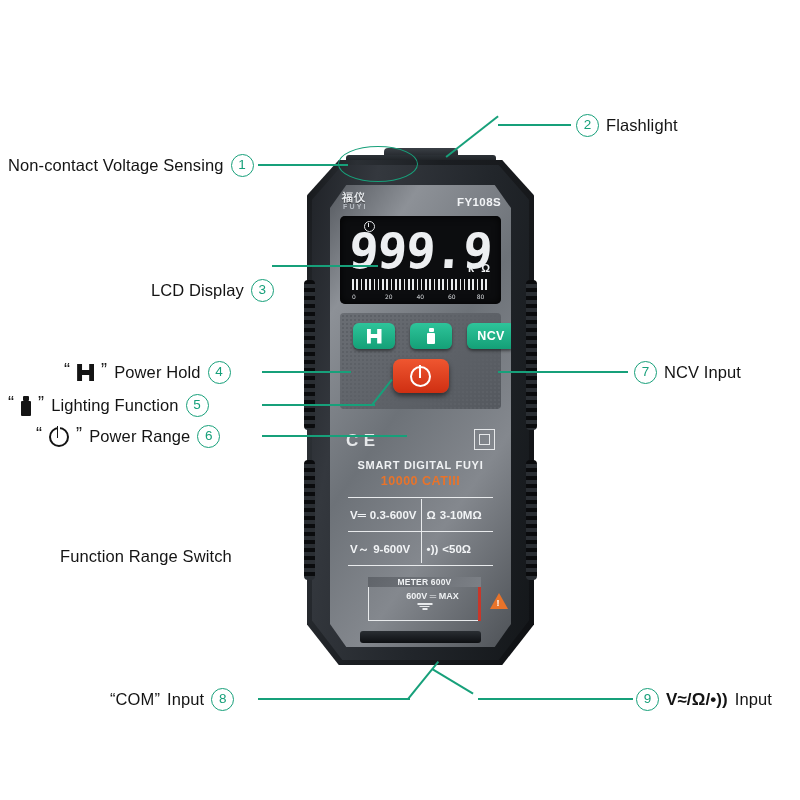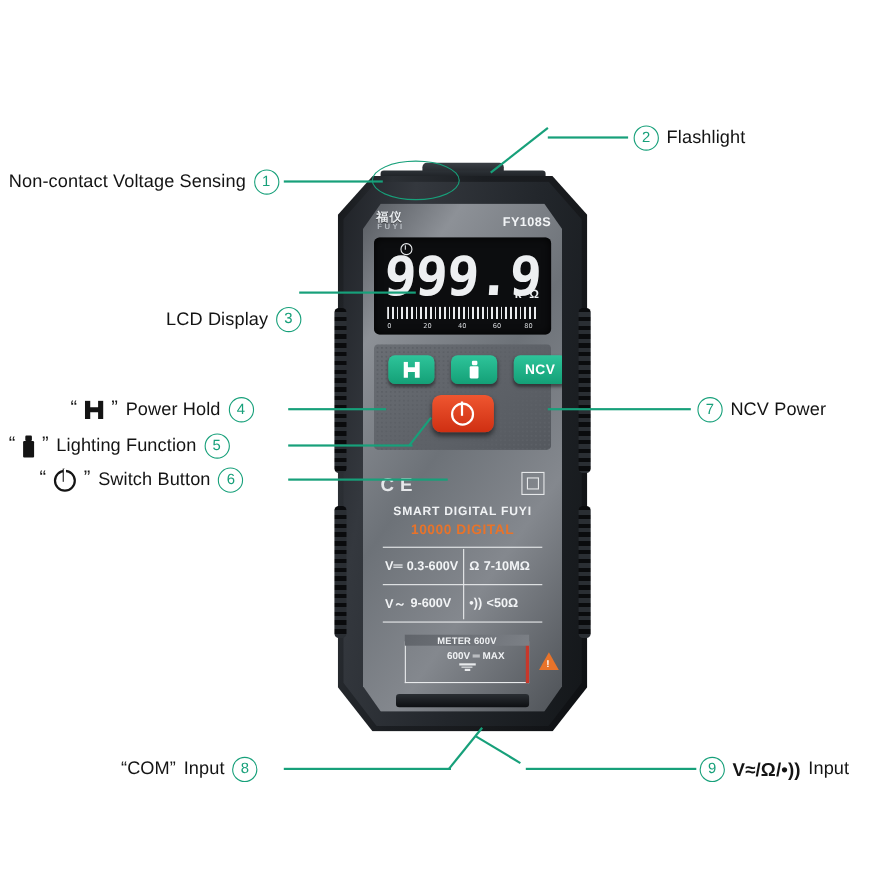--- a/index.html
+++ b/index.html
@@ -172,34 +172,34 @@
         </div>
         <div class="pwr">
           <span class="pwr-g"></span>
         </div>
       </div>
 
       <div class="ce">C E</div>
       <div class="dins"></div>
 
       <div class="title1">SMART DIGITAL FUYI</div>
-      <div class="title2">10000 DIGITAL</div>
+      <div class="title2">10000 CATIII</div>
 
       <div class="spec">
         <div class="hl" style="top:0"></div>
         <div class="hl" style="top:34px"></div>
         <div class="hl" style="top:68px"></div>
         <div class="vl" style="top:2px;height:64px"></div>
         <div class="cell" style="left:6px;top:8px;height:20px">
           <span>V═</span>
           <span>0.3-600V</span>
         </div>
         <div class="cell" style="left:54%;top:8px;height:20px">
           <span>Ω</span>
-          <span>7-10MΩ</span>
+          <span>3-10MΩ</span>
         </div>
         <div class="cell" style="left:6px;top:42px;height:20px">
           <span>V～</span>
           <span>9-600V</span>
         </div>
         <div class="cell" style="left:54%;top:42px;height:20px">
           <span>•))</span>
           <span>&lt;50Ω</span>
         </div>
       </div>
@@ -275,35 +275,38 @@
     <span>Lighting Function</span>
     <span class="num">5</span>
   </div>
 
   <div class="callout" style="left:36px;top:425px;">
     <span class="qt">“</span>
     <span class="pwr-g" style="border-color:#141414;width:16px;height:16px">
       <span style="position:absolute;left:6px;top:-3px;width:2px;height:12px;background:#141414;display:block"></span>
     </span>
     <span class="qt">”</span>
-    <span>Switch Button</span>
+    <span>Power Range</span>
     <span class="num">6</span>
   </div>
 
   <div class="callout" style="left:634px;top:361px;">
     <span class="num">7</span>
-    <span>NCV Power</span>
+    <span>NCV Input</span>
   </div>
 
   <div class="callout" style="left:110px;top:688px;">
     <span>“COM”</span>
     <span>Input</span>
     <span class="num">8</span>
   </div>
 
   <div class="callout" style="left:636px;top:688px;">
     <span class="num">9</span>
     <span style="font-weight:700;font-size:17px">V≈/Ω/•))</span>
     <span>Input</span>
   </div>
 
+  <div class="callout" style="left:60px;top:547px;">
+    <span>Function Range Switch</span>
+  </div>
 
 </div>
 
 </body></html>

